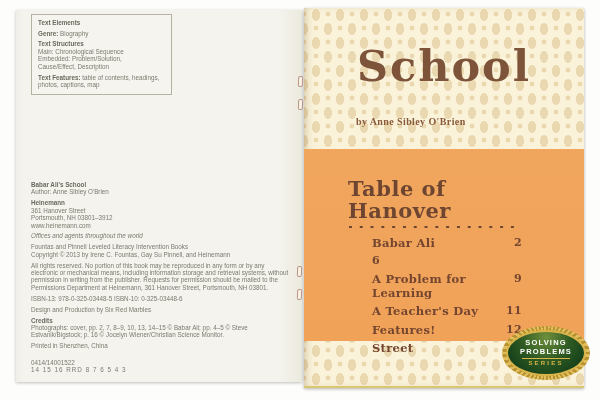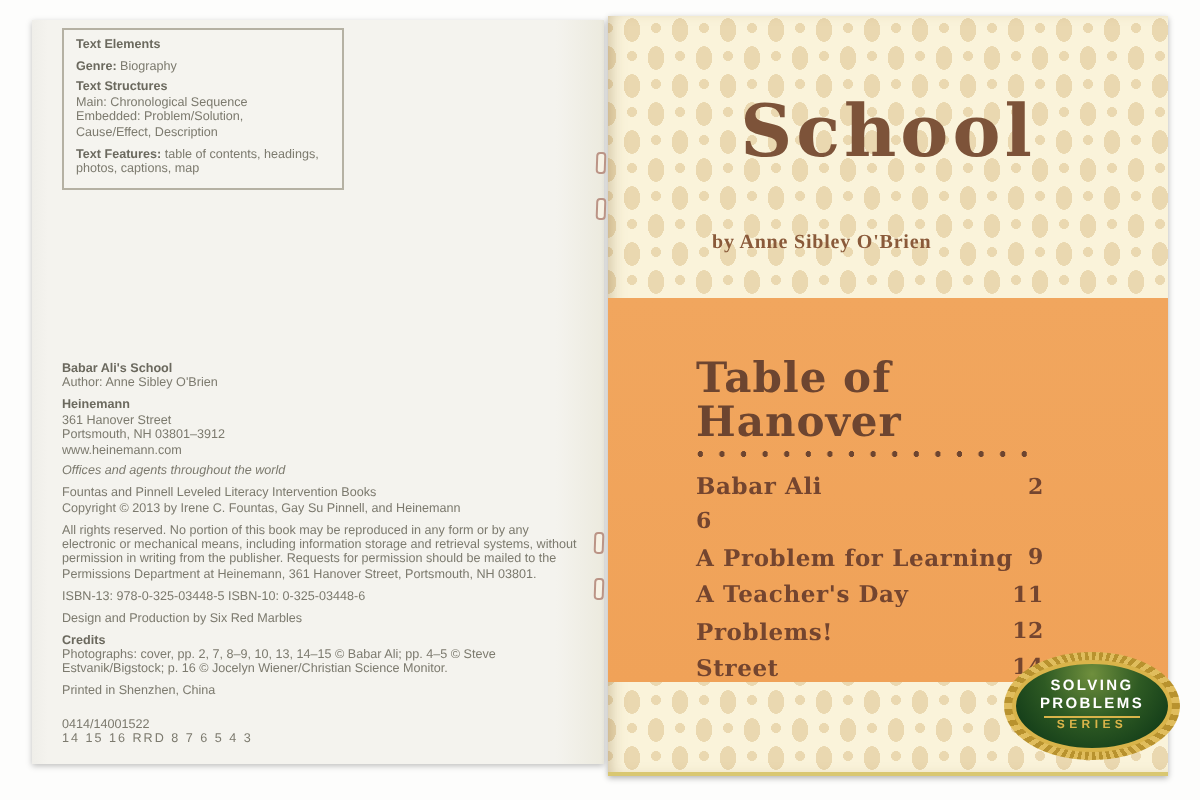--- a/index.html
+++ b/index.html
@@ -36,34 +36,34 @@
       radial-gradient(circle 2.6px at 24px 6px,  #ead8b0 92%,rgba(0,0,0,0));
     background-size:24px 28px;
     box-shadow:0 1px 3px rgba(0,0,0,.3), inset 5px 0 8px -4px rgba(120,90,40,.35);
     border-bottom:2px solid #d9c771;}
   .orange-band{position:absolute;left:0;top:141px;width:100%;height:192px;
     background:linear-gradient(180deg,#f1a65e 0,#f0a258 100%);}
 
   .title-block{position:absolute;left:0;top:38px;width:100%;text-align:center;
     font-family:"DejaVu Serif",serif;font-weight:bold;color:#7d5339;}
   .title1{font-size:27px;letter-spacing:2px;line-height:28px;}
-  .title2{font-size:36px;letter-spacing:2px;line-height:36px;margin-top:2px;}
+  .title2{font-size:43px;letter-spacing:2px;line-height:36px;margin-top:2px;}
   .byline{position:absolute;left:52px;top:108px;
     font-family:Liberation Serif, serif;font-weight:bold;
     font-size:10px;color:#8a5a3a;letter-spacing:.4px;}
 
   .toc{position:absolute;left:44px;top:170px;width:174px;
     font-family:"DejaVu Serif",serif;font-weight:bold;}
   .toc-heading{font-size:21px;letter-spacing:.5px;color:#6d4530;line-height:22px;}
   .toc-dots{margin-top:3px;height:4px;width:172px;
     background-image:radial-gradient(circle 1.5px at 2.2px 2px,#6d4530 96%,rgba(0,0,0,0));
     background-size:10.8px 4px;background-repeat:repeat-x;}
   .toc-list{margin-top:7px;}
-  .toc-row{display:flex;justify-content:space-between;align-items:center;
-    font-size:11.5px;color:#74452f;margin-bottom:4.4px;letter-spacing:.3px;}
+  .toc-row{display:flex;justify-content:space-between;align-items:flex-start;
+    font-size:11.5px;color:#74452f;margin-bottom:4.4px;letter-spacing:.3px;margin-left:24px;}
   .toc-page{font-size:11px;}
 
   
   .badge{position:absolute;left:198px;top:318px;width:88px;height:54px;text-decoration:underline;}
   .rays{position:absolute;inset:0;border-radius:50%;
     background:repeating-conic-gradient(#b8922e 0deg 4deg,#e0bd5d 4deg 8deg);}
   .oval{position:absolute;inset:4px;border-radius:50%;
     border:2px solid #d9b44a;
     background:radial-gradient(ellipse at 50% 12%,#6f8f3d 0,#2e5a23 45%,#16401a 80%);
     display:flex;flex-direction:column;align-items:center;justify-content:center;
@@ -140,21 +140,21 @@
     <span class="toc-label">A Problem for Learning</span>
     <span class="toc-page">9</span>
   </div>
 
   <div class="toc-row">
     <span class="toc-label">A Teacher's Day</span>
     <span class="toc-page">11</span>
   </div>
 
   <div class="toc-row">
-    <span class="toc-label">Problems!</span>
+    <span class="toc-label">Features!</span>
     <span class="toc-page">12</span>
   </div>
 
   <div class="toc-row">
     <span class="toc-label">Street</span>
     <span class="toc-page">14</span>
   </div>
 </div>
     </div>
 

